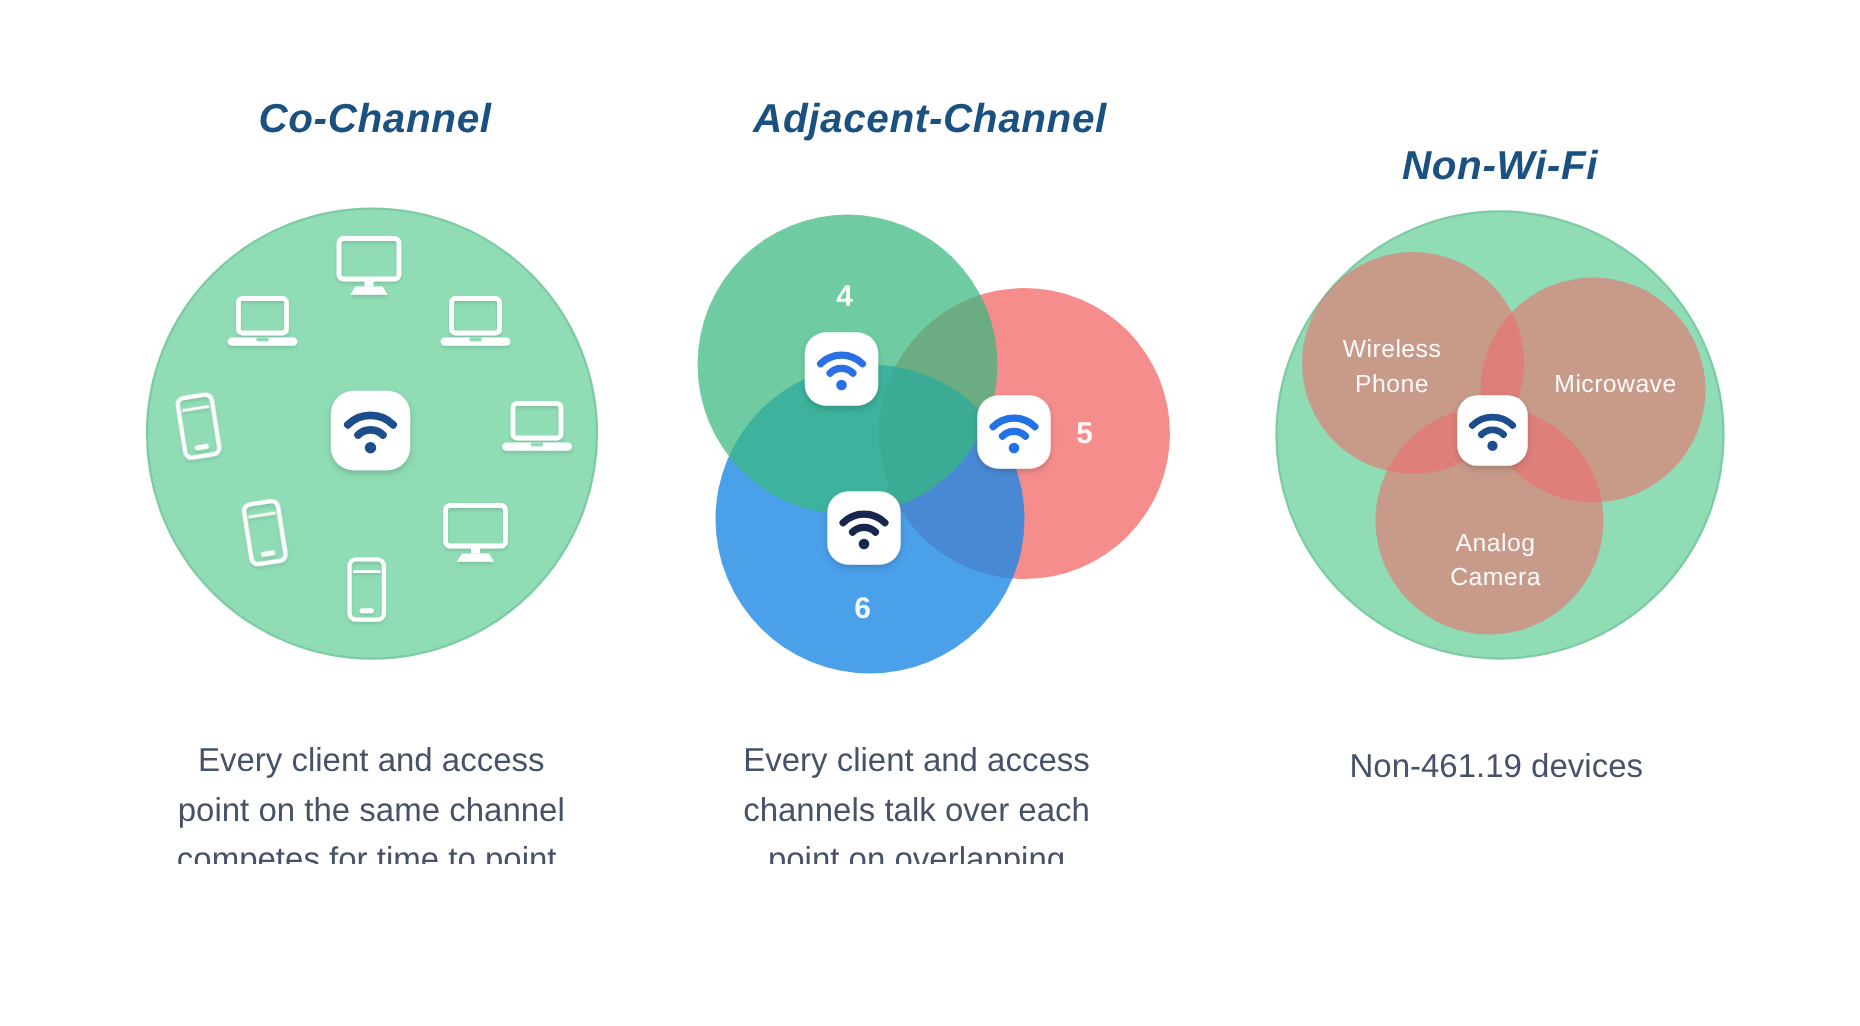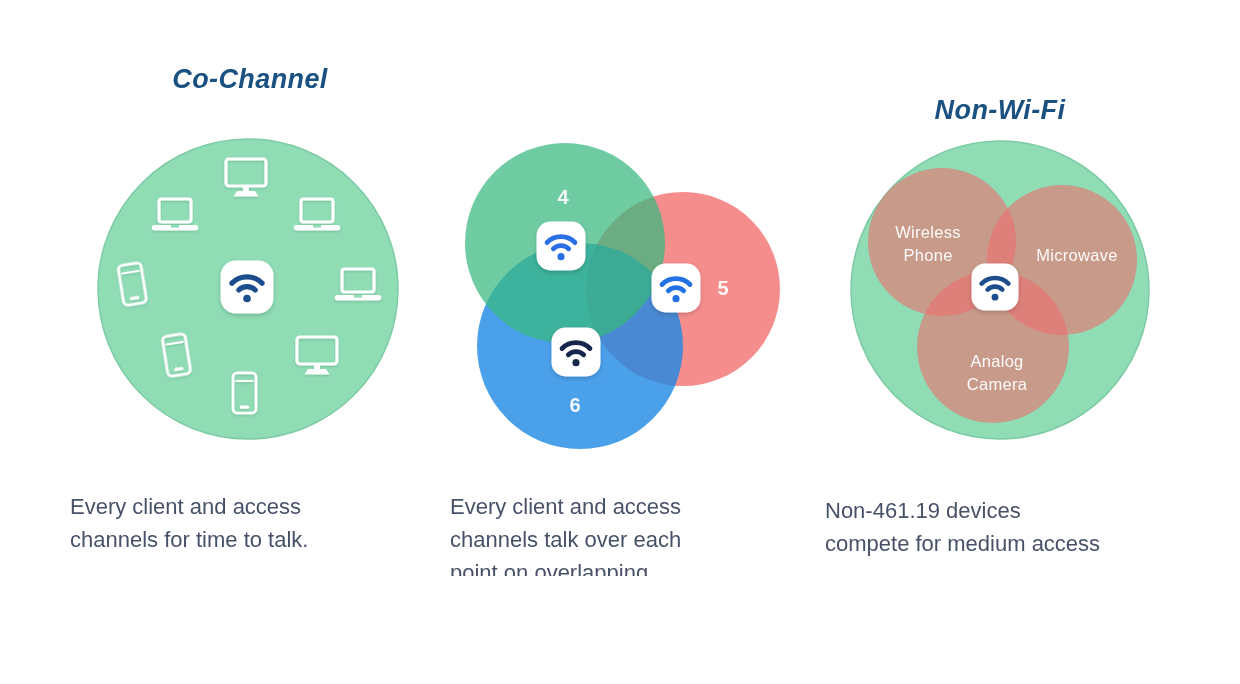--- a/index.html
+++ b/index.html
@@ -20,21 +20,21 @@
     top: 64px;
     text-align: center;
     font-weight: bold;
     font-style: italic;
     font-size: 27px;
     letter-spacing: 0.4px;
     color: #1B5180;
   }
   .caption {
     position: absolute;
-    text-align: left;
+    text-align: center;
     font-size: 22px;
     line-height: 33px;
     color: #475269;
   }
   .diagram-svg {
     position: absolute;
     display: block;
   }
   text.venn-label {
     font-family: "Liberation Sans", sans-serif;
@@ -102,23 +102,25 @@
     <use href="#sym-laptop" x="243" y="137" width="50" height="36" filter="url(#dev-shadow)"></use>
     <use href="#sym-phone" x="73" y="203" width="27" height="44" transform="rotate(-9 87 225)" filter="url(#dev-shadow)"></use>
     <use href="#sym-monitor" x="205" y="205" width="44" height="40" filter="url(#dev-shadow)"></use>
     <use href="#sym-phone" x="141" y="241" width="27" height="44" filter="url(#dev-shadow)"></use>
 
     <use href="#sym-wifi-badge" x="130" y="130" width="54" height="54" style="color:#1D4E8C" filter="url(#badge-shadow)"></use>
   </svg>
 
   <div class="caption" style="left:70px; top:490px; width:355px;">
     <div>Every client and access</div>
-    <div>channels for time to talk.</div>
+    <div>point on the same channel</div>
+    <div>competes for time to point.</div>
   </div>
 
+  <div class="panel-title" style="left:440px; width:360px;">Adjacent-Channel</div>
 
   <svg class="diagram-svg" style="left:440px; top:125px;" width="360" height="340" viewBox="0 0 360 340">
 
     <circle cx="243" cy="164" r="97" fill="#F26D6D" fill-opacity="0.78"></circle>
     <circle cx="140" cy="221" r="103" fill="#1E88E5" fill-opacity="0.80"></circle>
     <circle cx="125" cy="118" r="100" fill="#37B97E" fill-opacity="0.72"></circle>
 
     <text class="venn-label" x="123" y="79" text-anchor="middle">4</text>
     <text class="venn-label" x="283" y="170" text-anchor="middle">5</text>
     <text class="venn-label" x="135" y="287" text-anchor="middle">6</text>
@@ -148,16 +150,15 @@
     <text class="interferer-label" x="88" y="131" text-anchor="middle">Phone</text>
     <text class="interferer-label" x="237" y="131" text-anchor="middle">Microwave</text>
     <text class="interferer-label" x="157" y="237" text-anchor="middle">Analog</text>
     <text class="interferer-label" x="157" y="260" text-anchor="middle">Camera</text>
 
     <use href="#sym-wifi-badge" x="131" y="133" width="48" height="48" style="color:#1D4E8C" filter="url(#badge-shadow)"></use>
   </svg>
 
   <div class="caption" style="left:825px; top:494px; width:345px;">
     <div>Non-461.19 devices</div>
-    <div>compete for medium access</div>
   </div>
 
 </div>
 
 </body></html>

